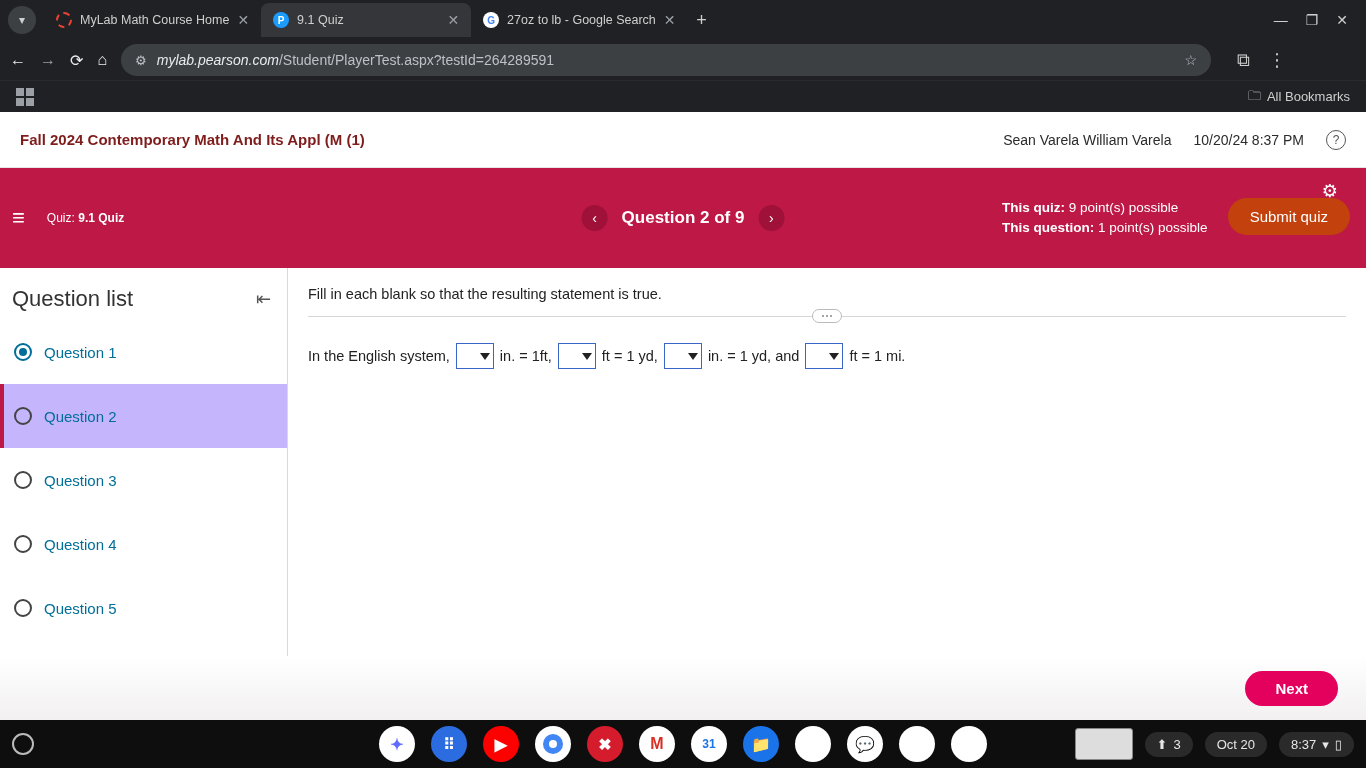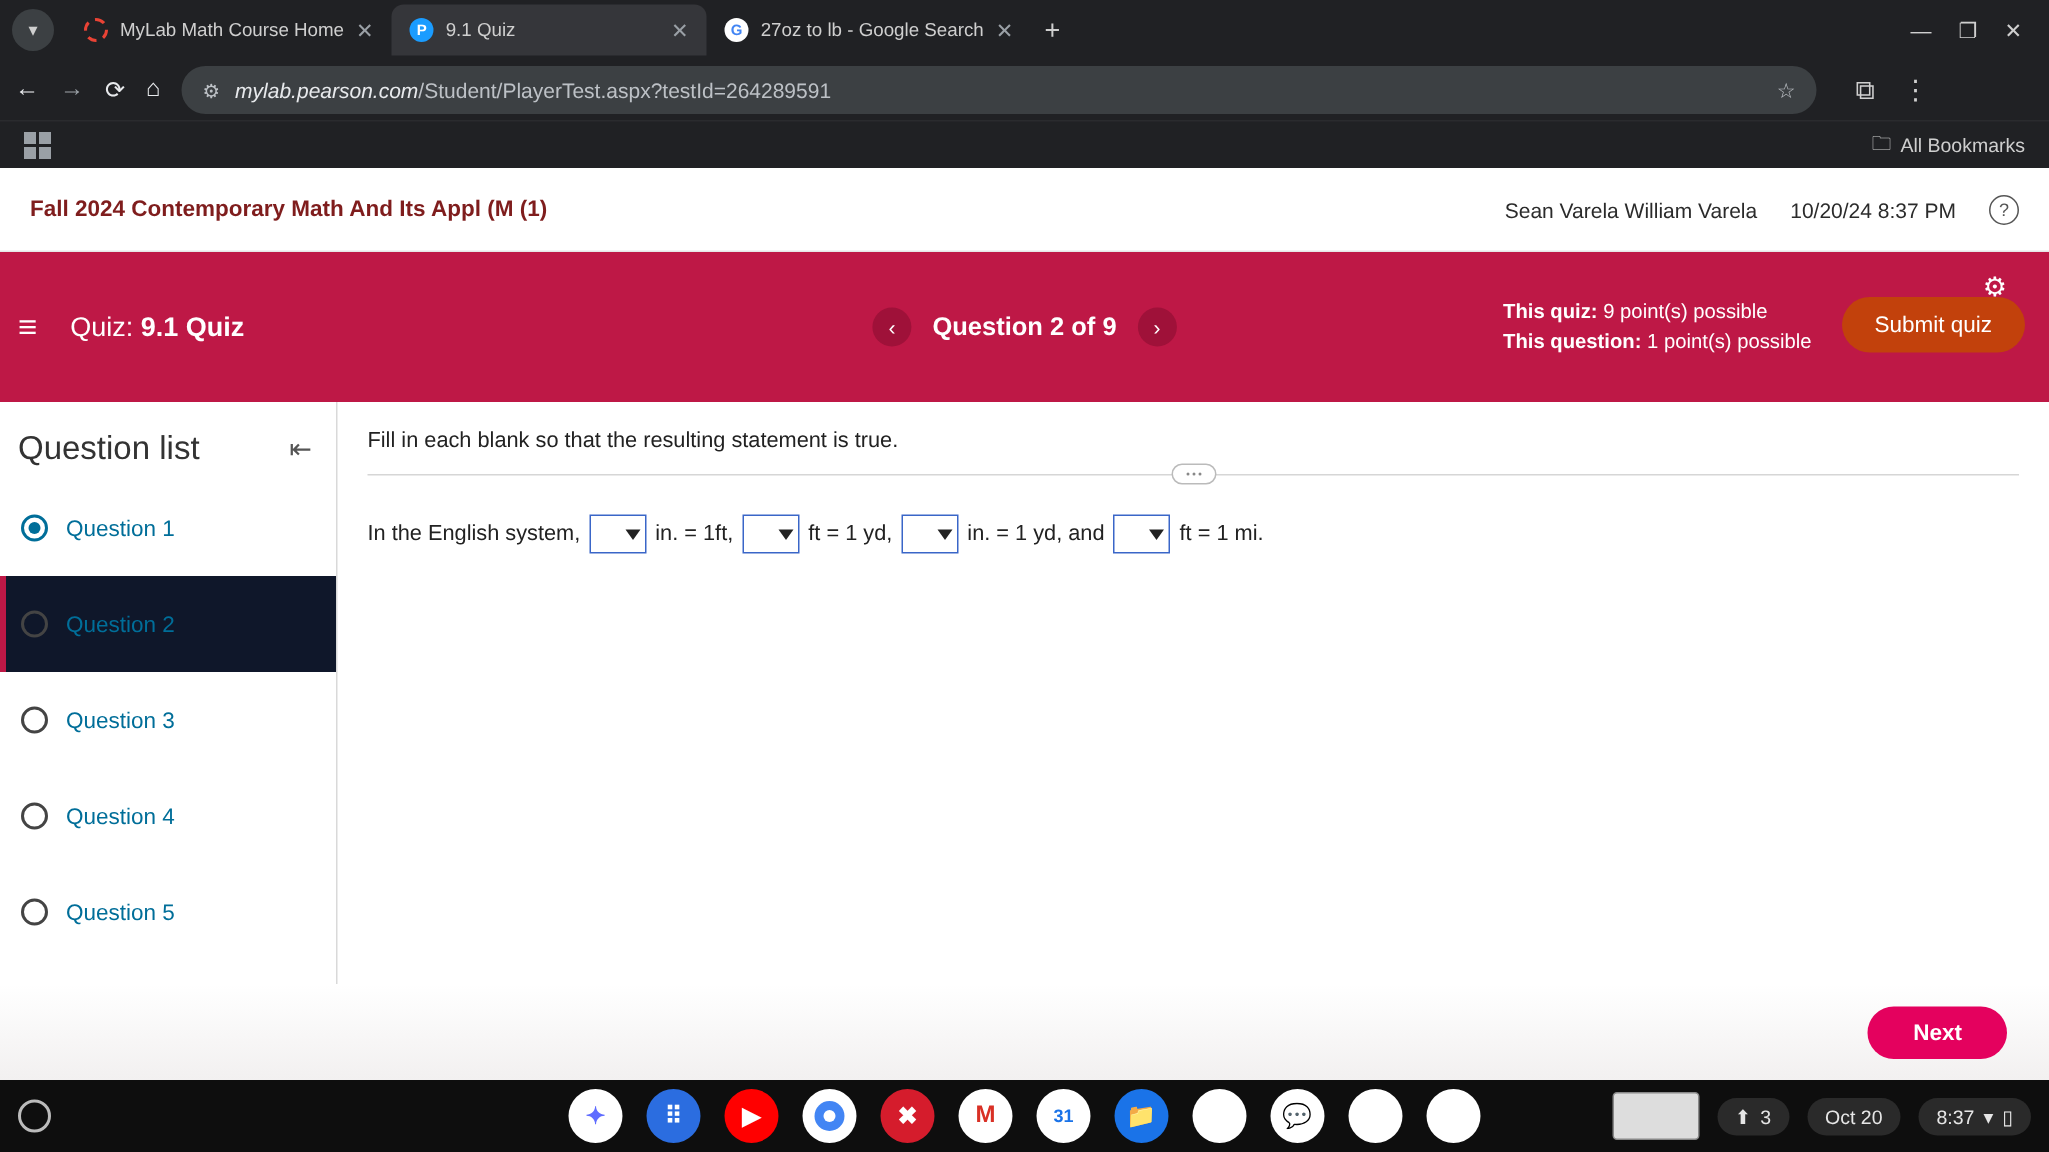--- a/index.html
+++ b/index.html
@@ -31,41 +31,41 @@
 
   
   .phead { height:56px;display:flex;align-items:center;justify-content:space-between;padding:0 20px;border-bottom:1px solid #e6e6e6;}
   .phead .course{font-size:15px;font-weight:600;color:#7f1d1d;}
   .phead .rhs  { display:flex;align-items:center;gap:22px;font-size:14px;color:#2b2b2b;}
   .phead .help { width:20px;height:20px;border:1.5px solid #555;border-radius:50%;display:flex;align-items:center;justify-content:center;font-size:12px;color:#555;}
 
   
   .qbar  { height:100px;background:#be1846;color:#fff;display:flex;align-items:center;padding:0 16px 0 12px;position:relative;}
   .qbar .menu{font-size:22px;margin-right:22px;cursor:pointer;}
-  .qbar .ql  {font-size:18px;}
+  .qbar .ql  {font-size:12px;}
   .qbar .ql b{font-weight:700;}
   .qbar .center{position:absolute;left:50%;transform:translateX(-50%);display:flex;align-items:center;gap:14px;}
   .qbar .navc{width:26px;height:26px;border-radius:50%;background:#9f1139;display:flex;align-items:center;justify-content:center;font-size:14px;cursor:pointer;}
   .qbar .qn  {font-size:17px;font-weight:700;}
   .qbar .rhs {margin-left:auto;display:flex;align-items:flex-start;gap:20px;}
   .qbar .pts {font-size:13.5px;line-height:1.5;}
   .qbar .pts b{font-weight:700;}
   .qbar .gear{position:absolute;right:28px;top:12px;font-size:18px;cursor:pointer;}
   .qbar .submit{background:#c2410c;border-radius:22px;padding:10px 22px;font-size:15px;font-weight:400;cursor:pointer;}
 
   
   .split { display:flex; height:388px; }
-  .qlist { width:225px;border-right:1px solid #d9d9d9;padding-top:18px;}
+  .qlist { width:288px;border-right:1px solid #d9d9d9;padding-top:18px;}
   .qlist .hd{display:flex;align-items:center;justify-content:space-between;padding:0 16px 8px 12px;font-size:22px;color:#333;}
   .qlist .collapse{font-size:18px;color:#555;cursor:pointer;}
   .qitem { display:flex;align-items:center;gap:12px;padding:0 14px;height:64px;font-size:15px;color:#006e99;cursor:pointer;}
   .qitem .dot{width:18px;height:18px;border:2px solid #444;border-radius:50%;position:relative;flex-shrink:0;}
   .qitem.done .dot{border-color:#006e99;}
   .qitem.done .dot::after{content:"";position:absolute;inset:3px;background:#006e99;border-radius:50%;}
-  .qitem.current{background:#0f172a;border-left:4px solid #be1846;padding-left:10px;}
+  .qitem.current{background:#c4b5fd;border-left:4px solid #be1846;padding-left:10px;}
 
   .qbody { flex:1;padding:18px 20px 0 20px;font-size:14.5px;color:#222;}
   .qbody .instr{margin-bottom:14px;}
   .qbody .sent {margin-bottom:22px;}
   .qbody .blank{display:inline-block;border-bottom:1px solid #222;width:42px;margin:0 3px;}
   .qbody .div  {width:100%;height:1px;background:#d6d6d6;position:relative;margin-bottom:26px;}
   .qbody .div .pill{position:absolute;left:50%;top:-7px;transform:translateX(-50%);width:30px;height:14px;border:1px solid #bbb;border-radius:8px;background:#fff;display:flex;align-items:center;justify-content:center;gap:2px;}
   .qbody .div .pill span{width:2px;height:2px;background:#888;border-radius:50%;}
   .qbody .ans  {display:flex;align-items:center;flex-wrap:wrap;gap:6px;}
   .qbody .dd   {width:38px;height:26px;border:1px solid #3a66c8;display:flex;align-items:center;justify-content:flex-end;padding-right:3px;cursor:pointer;background:#fff;}

